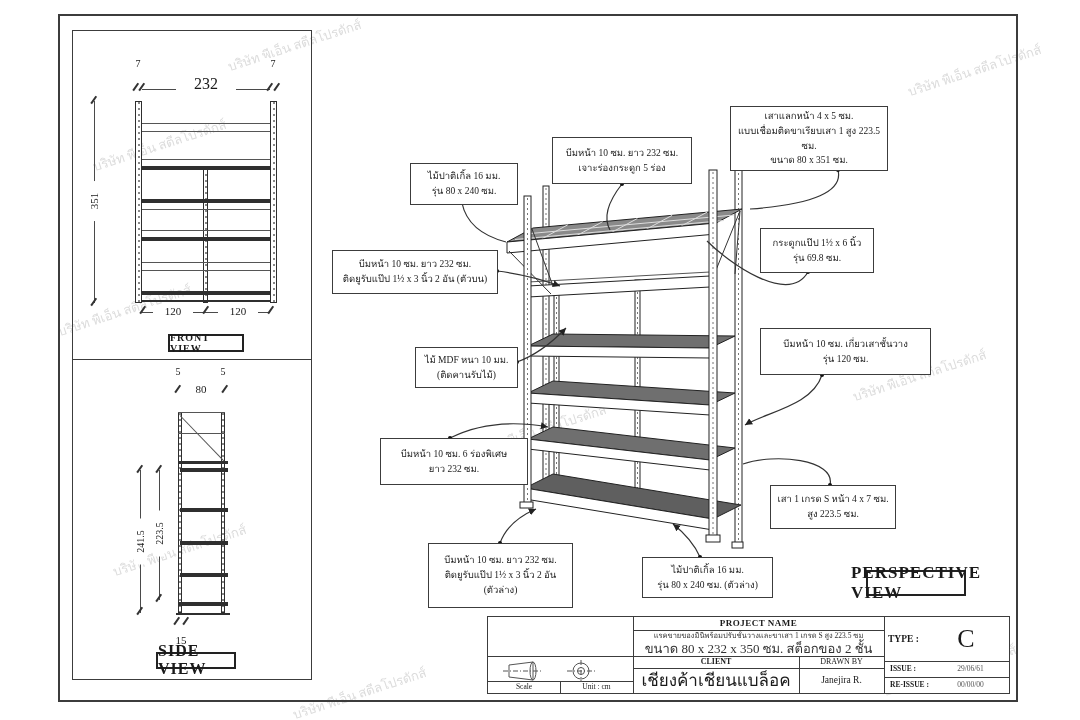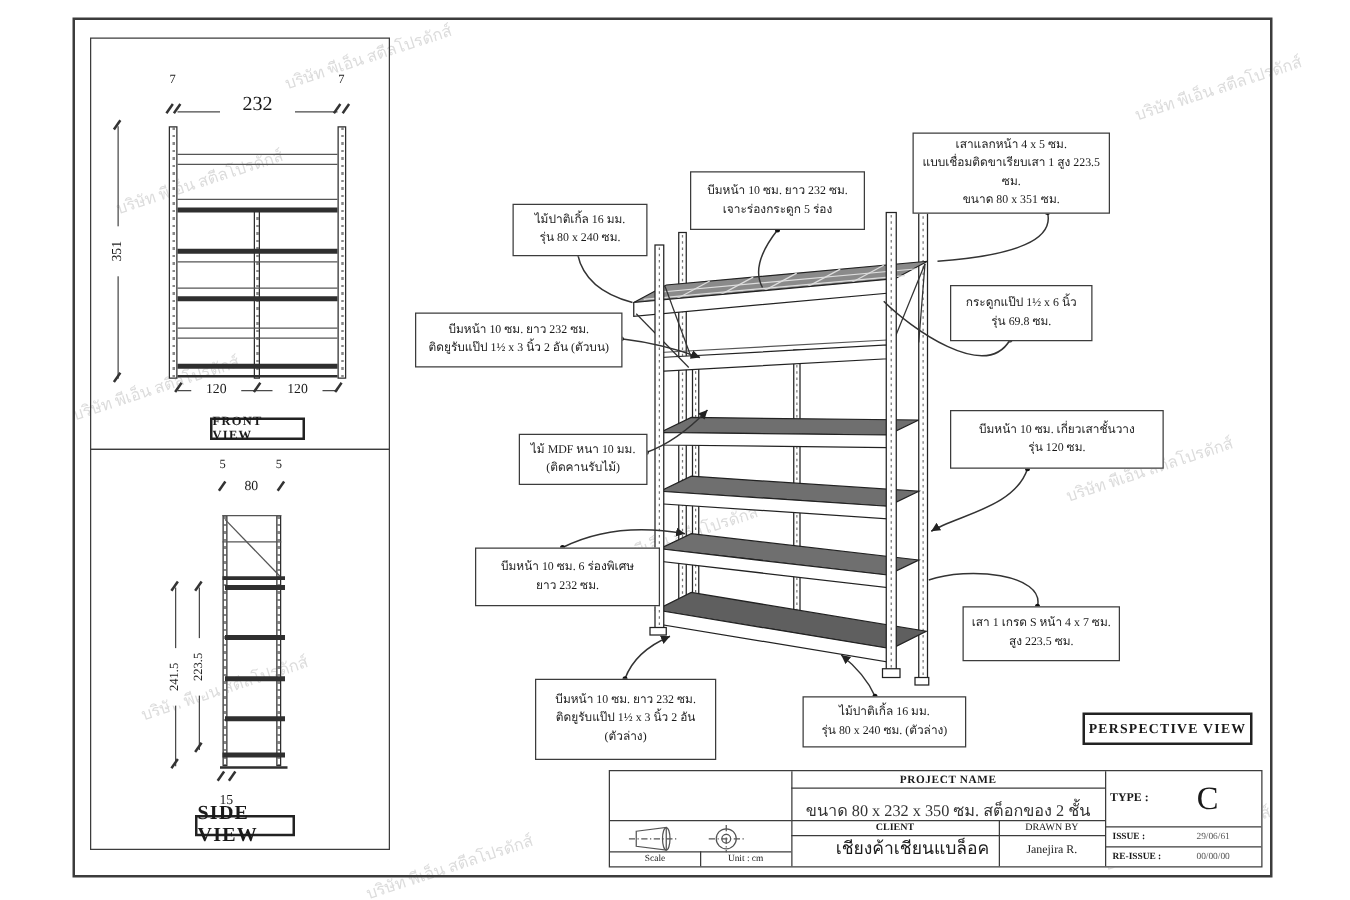--- a/index.html
+++ b/index.html
@@ -271,21 +271,21 @@
   <div class="callout" style="left:428px;top:543px;width:145px;height:65px">
     <div>บีมหน้า 10 ซม. ยาว 232 ซม.</div>
     <div>ติดยูรับแป๊ป 1½ x 3 นิ้ว 2 อัน</div>
     <div>(ตัวล่าง)</div>
   </div>
   <div class="callout" style="left:642px;top:557px;width:131px;height:41px">
     <div>ไม้ปาติเกิ้ล 16 มม.</div>
     <div>รุ่น 80 x 240 ซม. (ตัวล่าง)</div>
   </div>
 
-  <div class="vlabel-box" style="left:866px;top:570px;width:136px;height:26px;font-size:11px">PERSPECTIVE VIEW</div>
+  <div class="vlabel-box" style="left:866px;top:570px;width:100px;height:26px;font-size:17px">PERSPECTIVE VIEW</div>
 
   <div class="tb">
 
     <div class="tb-line" style="left:145px;top:0;width:1px;height:76px"></div>
     <div class="tb-line" style="left:396px;top:0;width:1px;height:76px"></div>
     <div class="tb-line" style="left:0;top:39px;width:145px;height:1px"></div>
     <div class="tb-line" style="left:0;top:64px;width:145px;height:1px"></div>
     <div class="tb-line" style="left:72px;top:64px;width:1px;height:12px"></div>
     <div class="tb-line" style="left:145px;top:13px;width:251px;height:1px"></div>
     <div class="tb-line" style="left:145px;top:39px;width:251px;height:1px"></div>
@@ -302,24 +302,25 @@
         <circle cx="78" cy="11" r="8"></circle>
         <circle cx="78" cy="11" r="3.5"></circle>
         <line x1="64" y1="11" x2="92" y2="11" stroke-dasharray="5 2 1 2"></line>
         <line x1="78" y1="0" x2="78" y2="22" stroke-dasharray="5 2 1 2"></line>
       </g>
     </svg>
     <div class="tb-text" style="left:0;top:64px;width:72px;height:12px;font-size:7.5px">Scale</div>
     <div class="tb-text" style="left:72px;top:64px;width:73px;height:12px;font-size:7.5px">Unit : cm</div>
 
     <div class="tb-text" style="left:145px;top:0;width:251px;height:13px;font-size:9px;font-weight:bold;letter-spacing:.5px">PROJECT NAME</div>
+    <div class="tb-text" style="left:147px;top:13px;width:247px;height:13px;font-size:7.5px;color:#333">แรคขายของมินิพร้อมปรับชั้นวางและขาเสา 1 เกรด S สูง 223.5 ซม</div>
     <div class="tb-text" style="left:147px;top:26px;width:247px;height:13px;font-size:13px;color:#333">ขนาด 80 x 232 x 350 ซม. สต็อกของ 2 ชั้น</div>
     <div class="tb-text" style="left:145px;top:39px;width:166px;height:12px;font-size:8px;font-weight:bold">CLIENT</div>
     <div class="tb-text" style="left:311px;top:39px;width:85px;height:12px;font-size:8px;font-weight:normal">DRAWN BY</div>
-    <div class="tb-text" style="left:159px;top:51px;width:166px;height:25px;font-size:14px">เชียงค้าเชียนแบล็อค</div>
+    <div class="tb-text" style="left:145px;top:51px;width:166px;height:25px;font-size:17px">เชียงค้าเชียนแบล็อค</div>
     <div class="tb-text" style="left:311px;top:51px;width:85px;height:25px;font-size:9.5px">Janejira R.</div>
 
     <div class="tb-text" style="left:400px;top:14px;width:42px;height:16px;font-size:9.5px;font-weight:bold;justify-content:flex-start">TYPE :</div>
     <div class="tb-text" style="left:448px;top:2px;width:60px;height:40px;font-size:26px">C</div>
     <div class="tb-text" style="left:402px;top:45px;width:48px;height:14px;font-size:7.5px;font-weight:bold;justify-content:flex-start">ISSUE :</div>
     <div class="tb-text" style="left:455px;top:45px;width:55px;height:14px;font-size:7.5px;color:#555">29/06/61</div>
     <div class="tb-text" style="left:402px;top:61px;width:55px;height:14px;font-size:7.5px;font-weight:bold;justify-content:flex-start">RE-ISSUE :</div>
     <div class="tb-text" style="left:455px;top:61px;width:55px;height:14px;font-size:7.5px;color:#555">00/00/00</div>
   </div>
 

